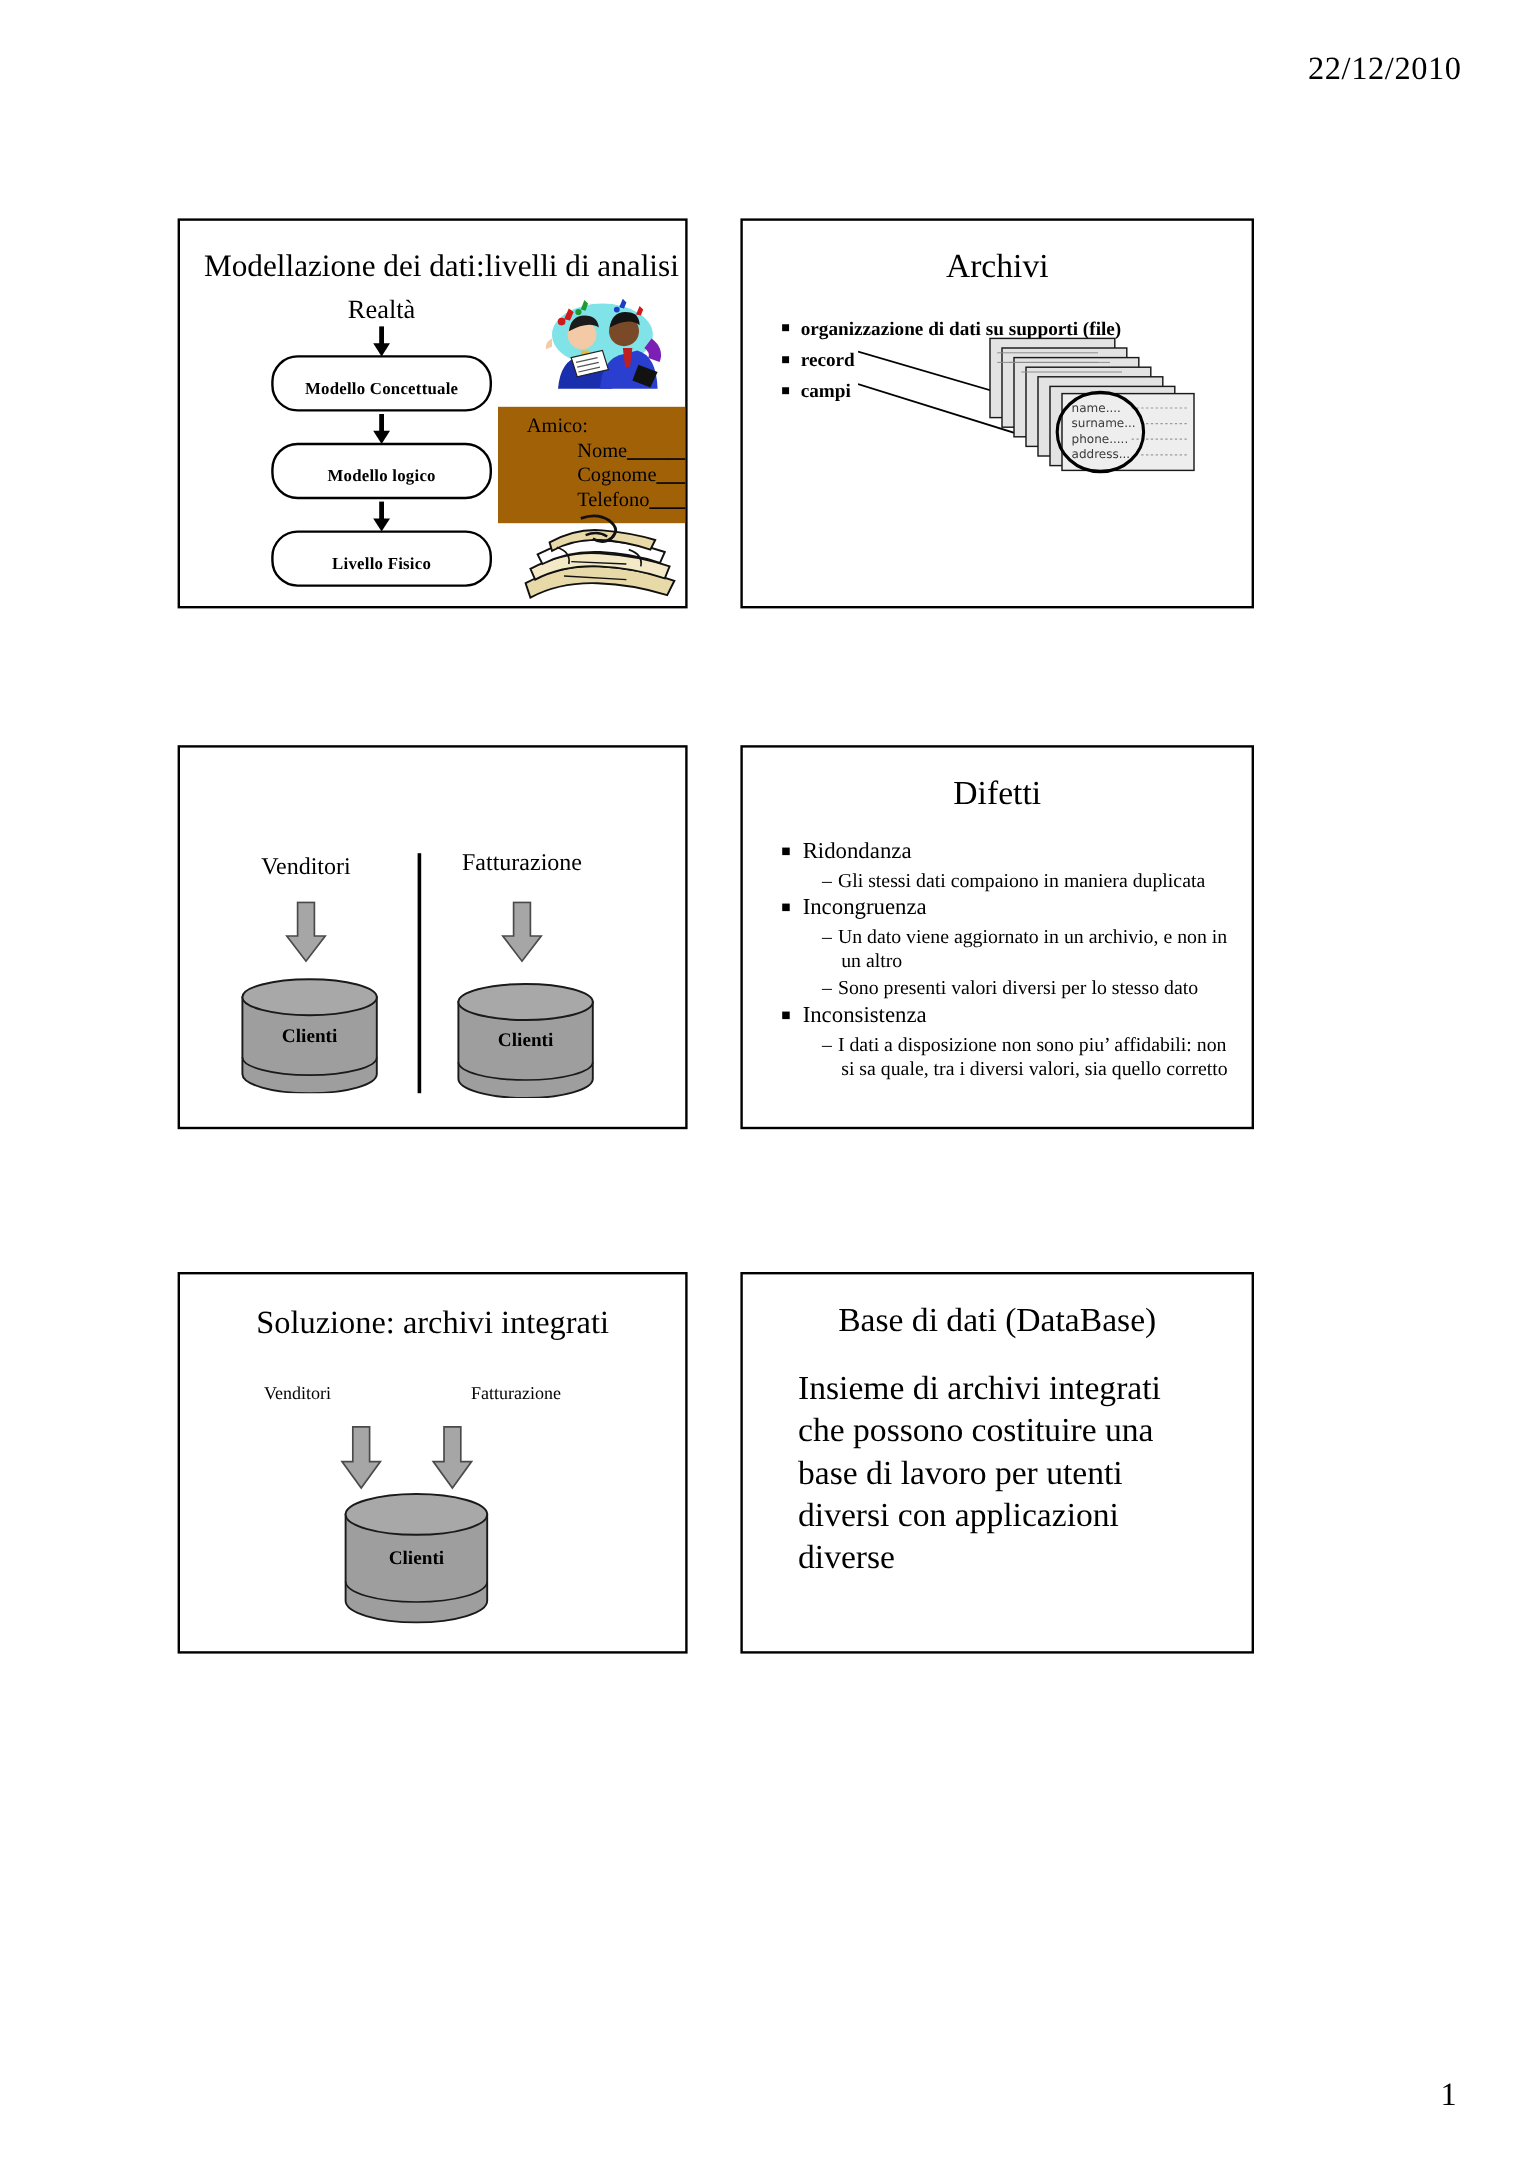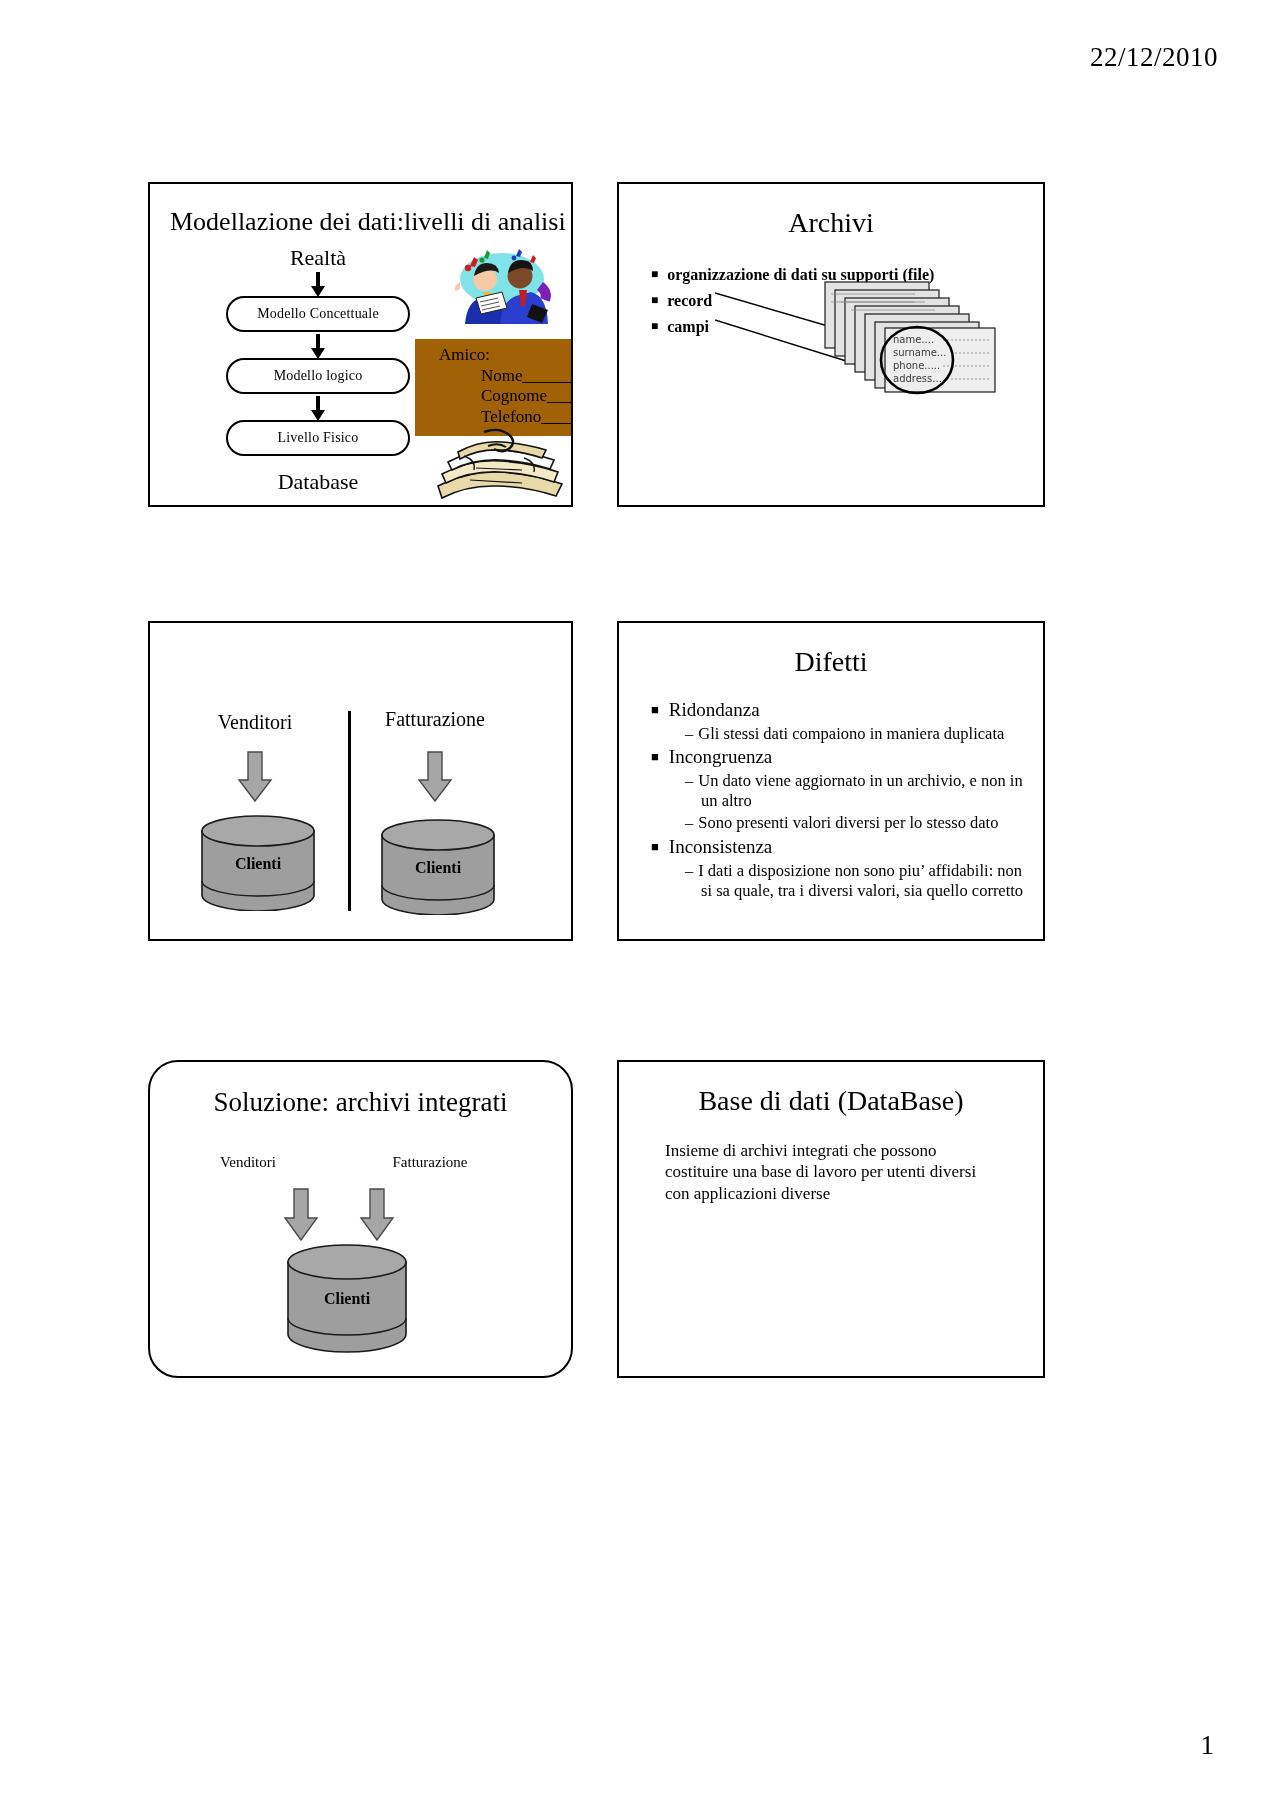--- a/index.html
+++ b/index.html
@@ -47,21 +47,21 @@
   }
   .slide-title.left {
     text-align: left;
   }
 
   
   #slide-1 { left: 104px;  top: 182px;  width: 425px; height: 325px; }
   #slide-2 { left: 573px;  top: 182px;  width: 428px; height: 325px; }
   #slide-3 { left: 104px;  top: 621px;  width: 425px; height: 320px; }
   #slide-4 { left: 573px;  top: 621px;  width: 428px; height: 320px; }
-  #slide-5 { left: 104px;  top: 1060px; width: 425px; height: 318px; border-radius: 30px; }
+  #slide-5 { left: 104px;  top: 1060px; width: 425px; height: 318px; }
   #slide-6 { left: 573px;  top: 1060px; width: 428px; height: 318px; }
 
   
   #slide-1 .title-1 {
     position: absolute;
     left: 20px; top: 24px;
     font-size: 26px;
     white-space: nowrap;
   }
   .flow {
@@ -71,22 +71,22 @@
     text-align: center;
   }
   .flow-label {
     font-size: 22px;
     line-height: 1.1;
   }
   .flow-node {
     border: 2.5px solid #000;
     border-radius: 22px;
     font-size: 14px;
-    font-weight: normal;
-    padding: 8px 2px 8px;
+    font-weight: bold;
+    padding: 19px 2px 8px;
     margin: 0 auto;
     width: 176px;
     background: #fff;
     letter-spacing: 0.2px;
   }
   .flow-arrow {
     width: 100%;
     height: 26px;
     position: relative;
   }
@@ -271,21 +271,21 @@
   #slide-6 .title-6 {
     position: absolute;
     left: 0; right: 0; top: 24px;
     text-align: center;
     font-size: 28px;
   }
   .body-6 {
     position: absolute;
     left: 46px; top: 78px;
     right: 40px;
-    font-size: 17px;
+    font-size: 28px;
     line-height: 1.26;
   }
 </style>
 </head>
 <body>
 
 <div class="page-date">22/12/2010</div>
 
 <div class="slide" id="slide-1">
 

